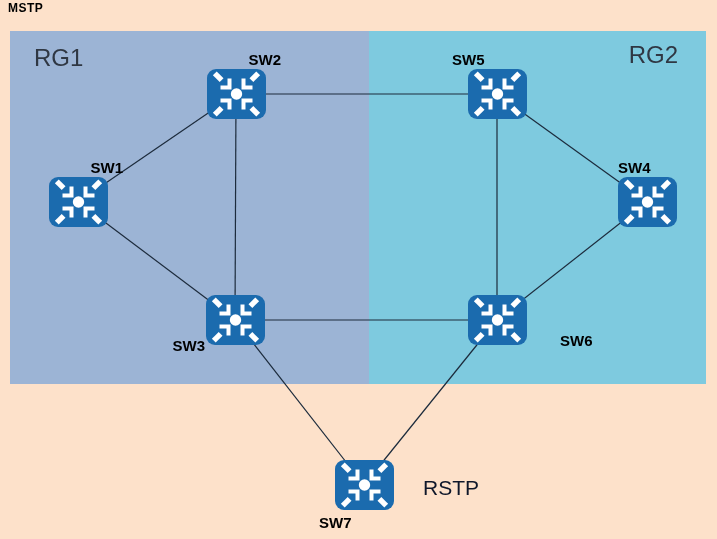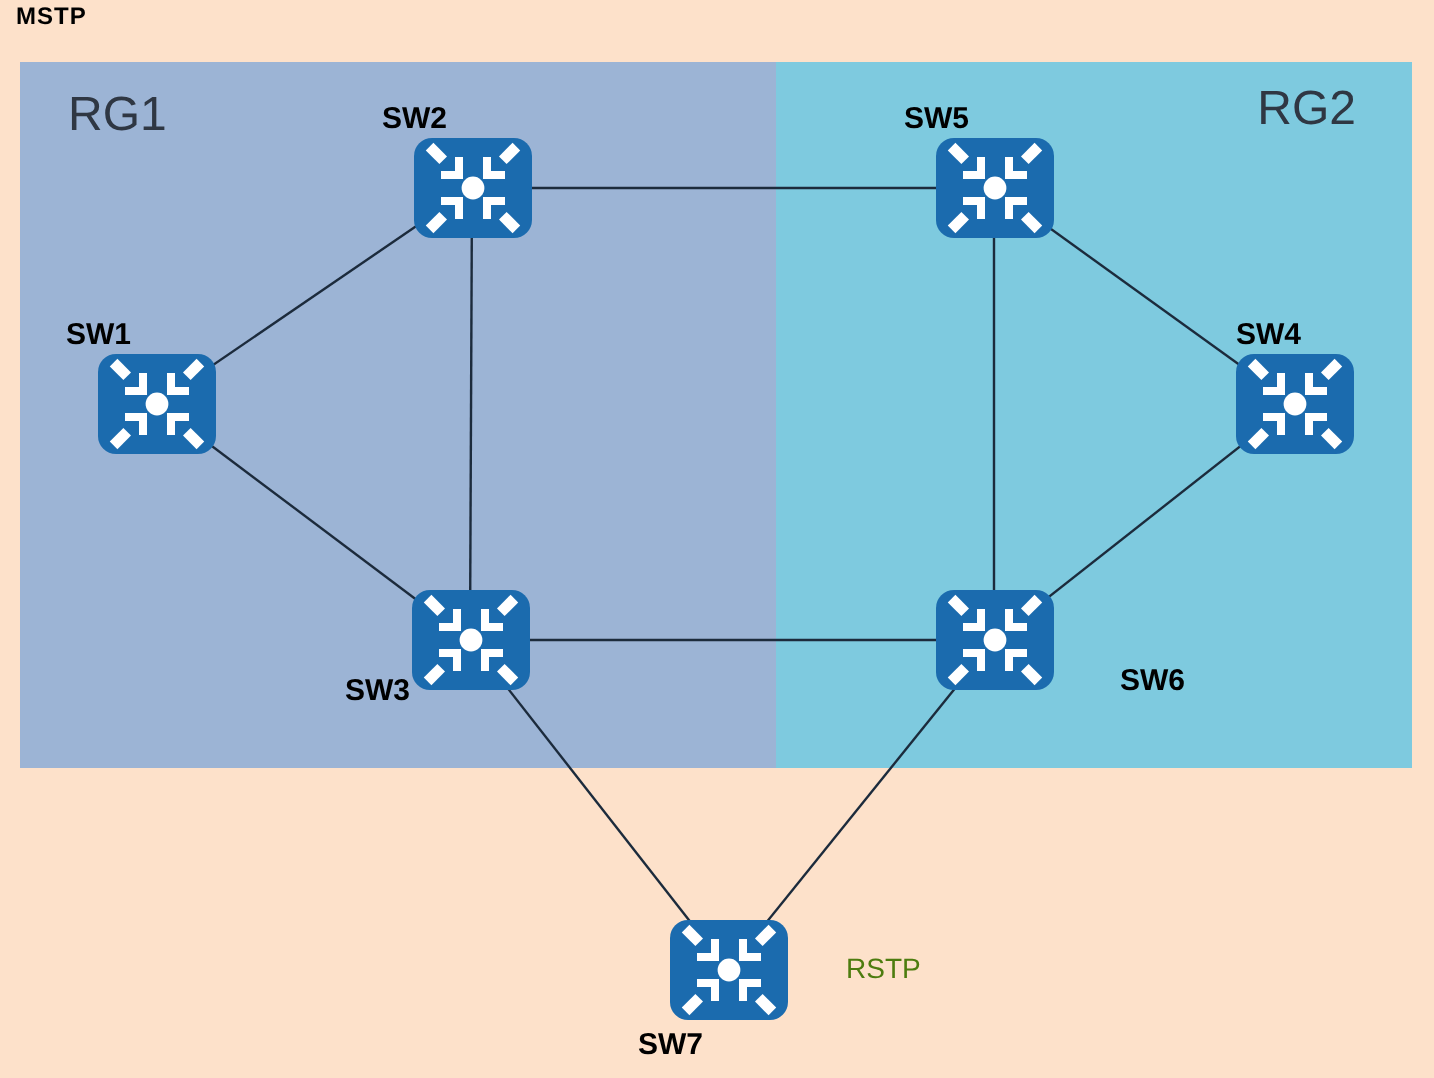--- a/index.html
+++ b/index.html
@@ -30,21 +30,21 @@
     top: 31px;
     width: 696px;
     height: 353px;
     display: flex;
     z-index: 0;
   }
   .region {
     position: relative;
     height: 100%;
   }
-  .region.rg1 { width: 359px; background: var(--region1, #9cb4d5); padding-left: 19px; }
+  .region.rg1 { width: 359px; background: var(--region1, #9cb4d5); }
   .region.rg2 { flex: 1; background: var(--region2, #7ecadf); text-decoration: underline; }
   .region-label {
     position: absolute;
     font-size: 24px;
     color: var(--region-label, #2f3743);
   }
   .region.rg1 .region-label { left: 24px; top: 13px; }
   .region.rg2 .region-label { right: 28px; top: 10px; }
   .links-layer {
     position: absolute;
@@ -65,22 +65,22 @@
     z-index: 3;
     font-size: 15px;
     font-weight: bold;
     color: #000;
     white-space: nowrap;
   }
   .zone-label {
     position: absolute;
     left: 423px;
     top: 476px;
-    font-size: 14px;
-    color: #4d7c0f;
+    font-size: 21px;
+    color: #0f172a;
     z-index: 3;
   }
   .icon-defs { position: absolute; width: 0; height: 0; }
 </style>
 </head>
 <body>
 
 <svg class="icon-defs" aria-hidden="true">
   <defs>
     <g id="sw-arrow">
@@ -121,27 +121,27 @@
     <line x1="235" y1="320" x2="364" y2="485" stroke="#1c2b3c" stroke-width="1.2"></line>
     <line x1="497" y1="320" x2="364" y2="485" stroke="#1c2b3c" stroke-width="1.2"></line>
   </svg>
 
 <div id="nodes-root">
     <div class="node" style="left: 48.5px; top: 177px;">
       <svg width="59" height="50" viewBox="0 0 59 50">
         <use href="#sw-glyph"></use>
       </svg>
     </div>
-    <div class="node-label" style="left: 33px; top: 159px; width: 90px; text-align: left;">SW1</div>
+    <div class="node-label" style="left: 33px; top: 159px; width: 90px; text-align: right;">SW1</div>
     <div class="node" style="left: 206.5px; top: 69px;">
       <svg width="59" height="50" viewBox="0 0 59 50">
         <use href="#sw-glyph"></use>
       </svg>
     </div>
-    <div class="node-label" style="left: 191px; top: 51px; width: 90px; text-align: left;">SW2</div>
+    <div class="node-label" style="left: 191px; top: 51px; width: 90px; text-align: right;">SW2</div>
     <div class="node" style="left: 205.5px; top: 295px;">
       <svg width="59" height="50" viewBox="0 0 59 50">
         <use href="#sw-glyph"></use>
       </svg>
     </div>
     <div class="node-label" style="left: 125px; top: 337px; width: 80px; text-align: right;">SW3</div>
     <div class="node" style="left: 617.5px; top: 177px;">
       <svg width="59" height="50" viewBox="0 0 59 50">
         <use href="#sw-glyph"></use>
       </svg>

